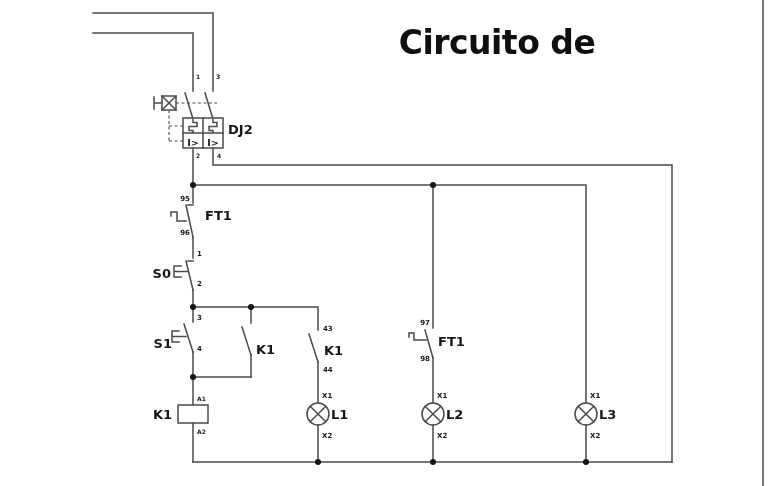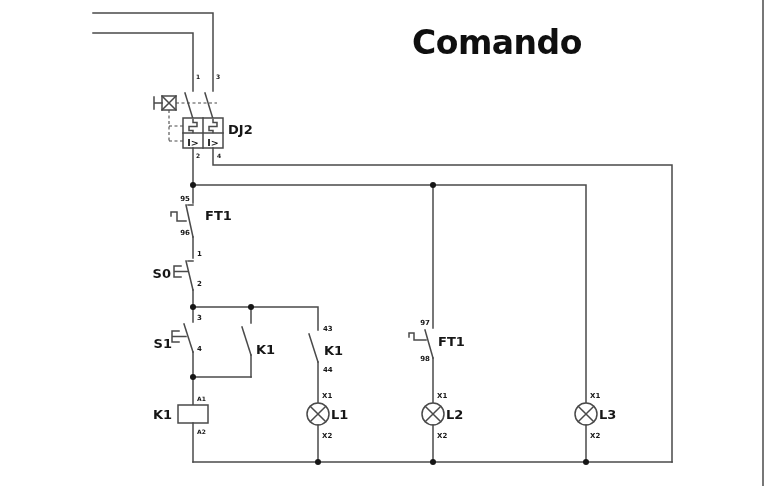--- a/index.html
+++ b/index.html
@@ -26,21 +26,21 @@
   .trip{font:700 9.5px "DejaVu Sans",sans-serif;}
   .ae{text-anchor:end;}
   .am{text-anchor:middle;}
 </style>
 </head>
 <body>
 
 <div id="stage">
 
   <div class="title">
-    <div>Comando</div>
+    <div>Circuito de</div>
   </div>
 
   <svg width="768" height="486" viewBox="0 0 768 486">
 
     <g>
       <path class="w" d="M93 13 H213 V91"></path>
       <path class="w" d="M93 33 H193 V91"></path>
     </g>
 
     <g>

